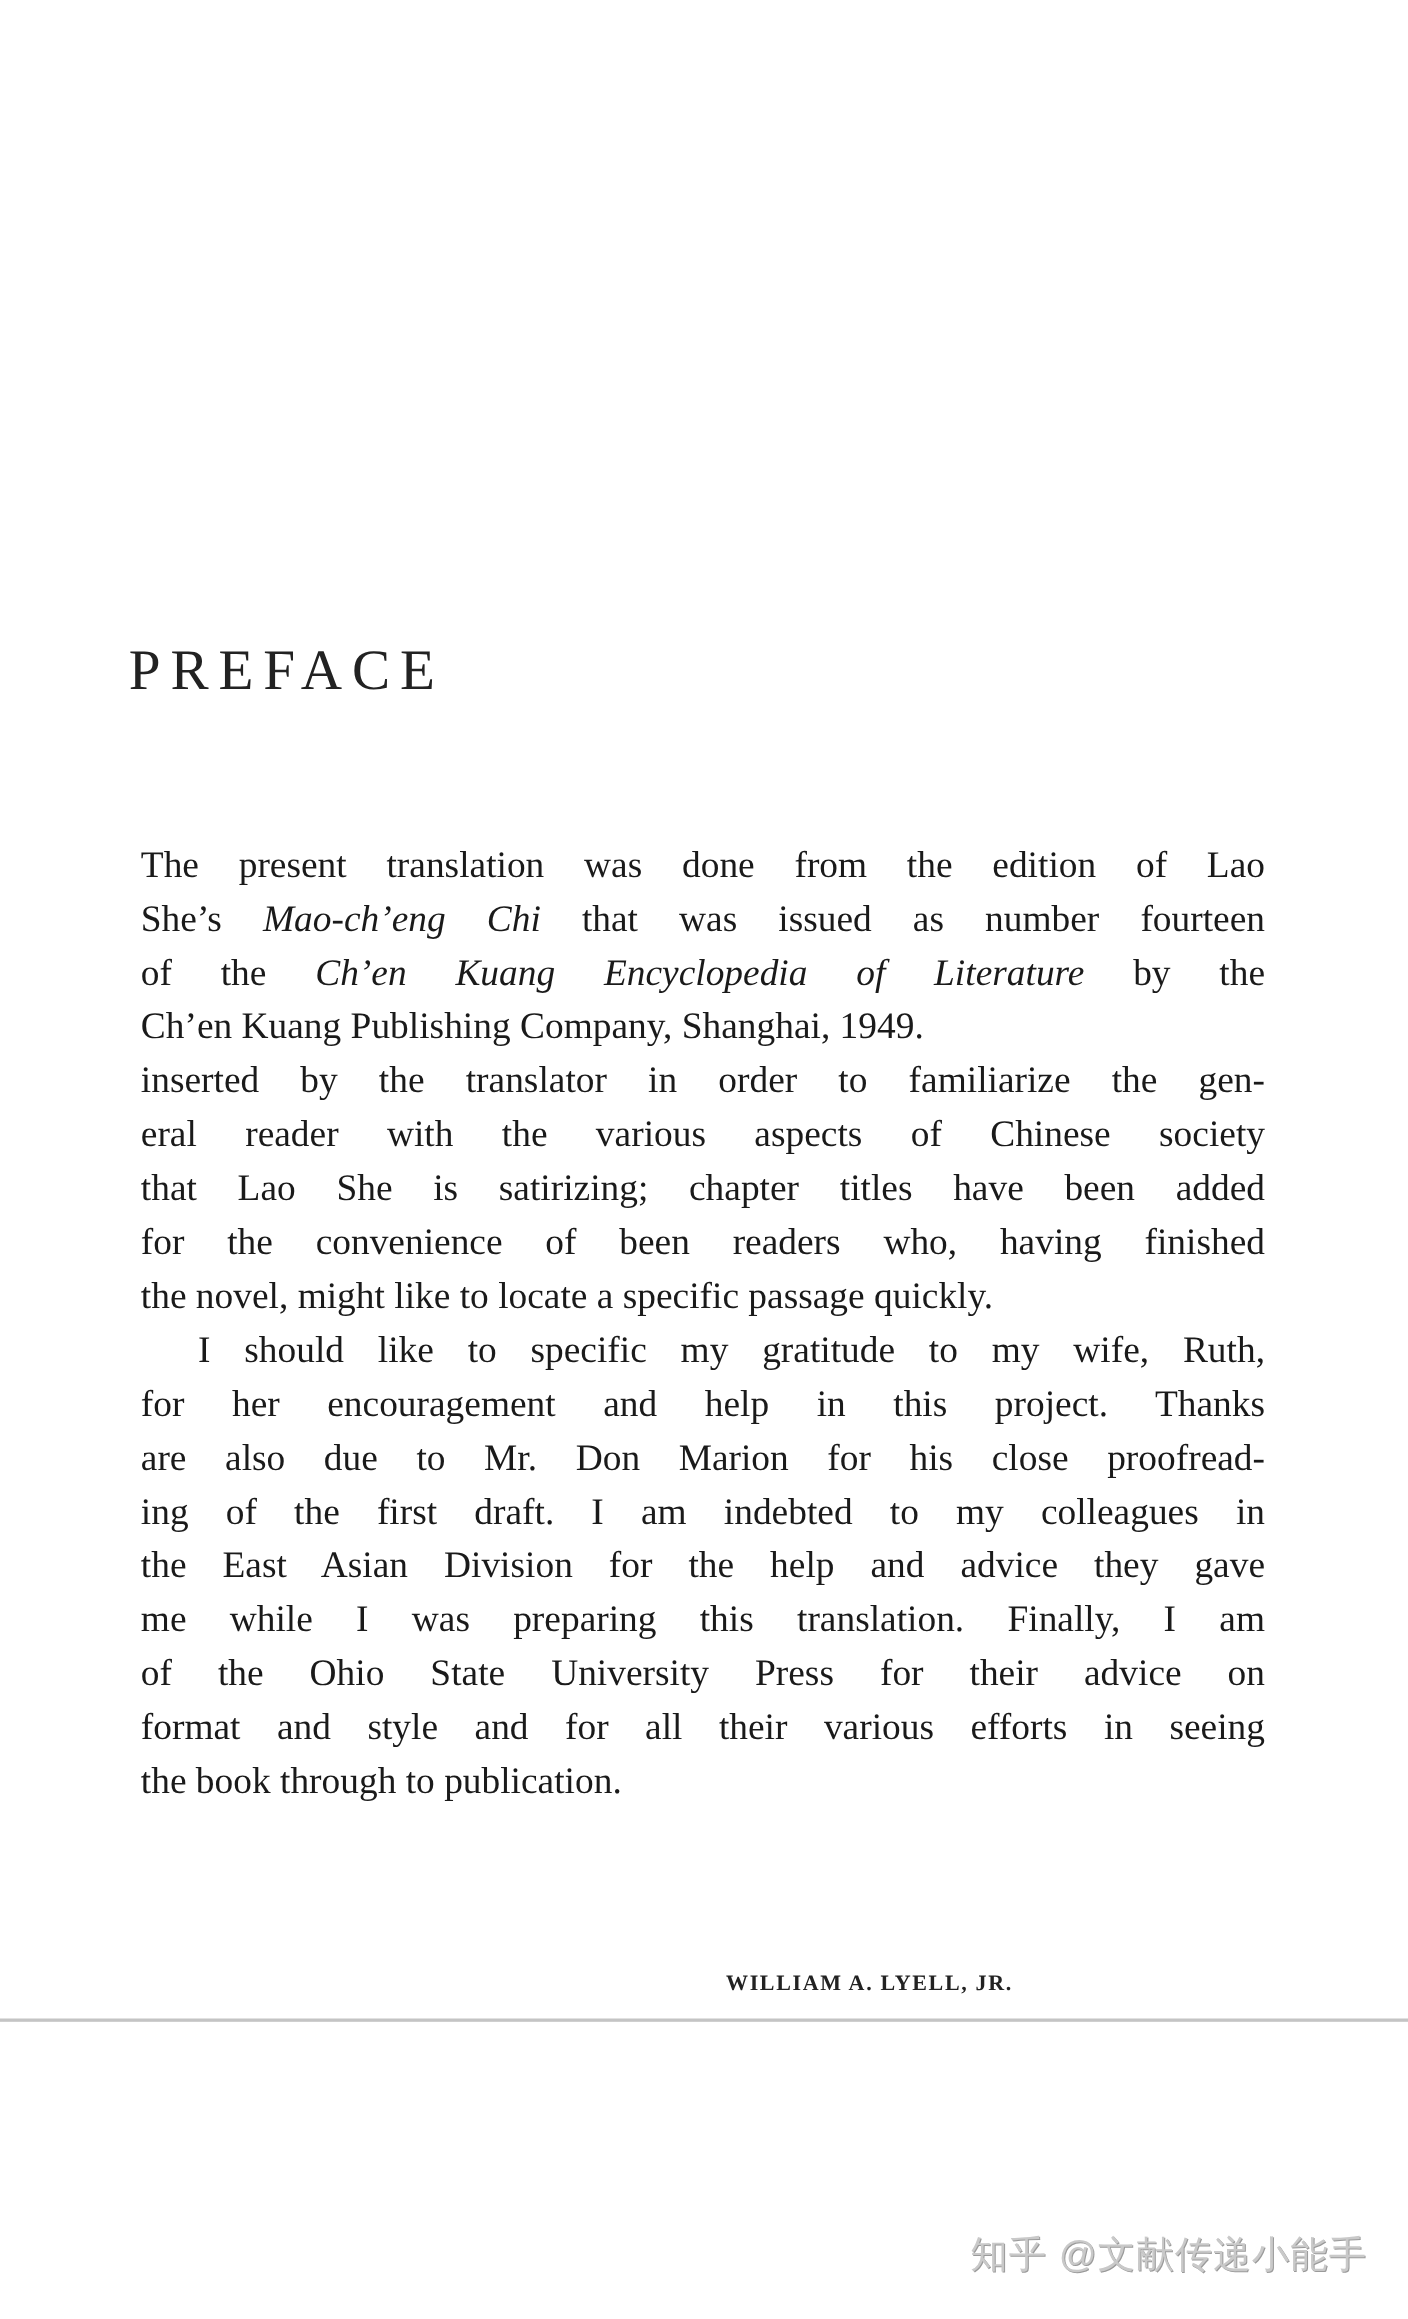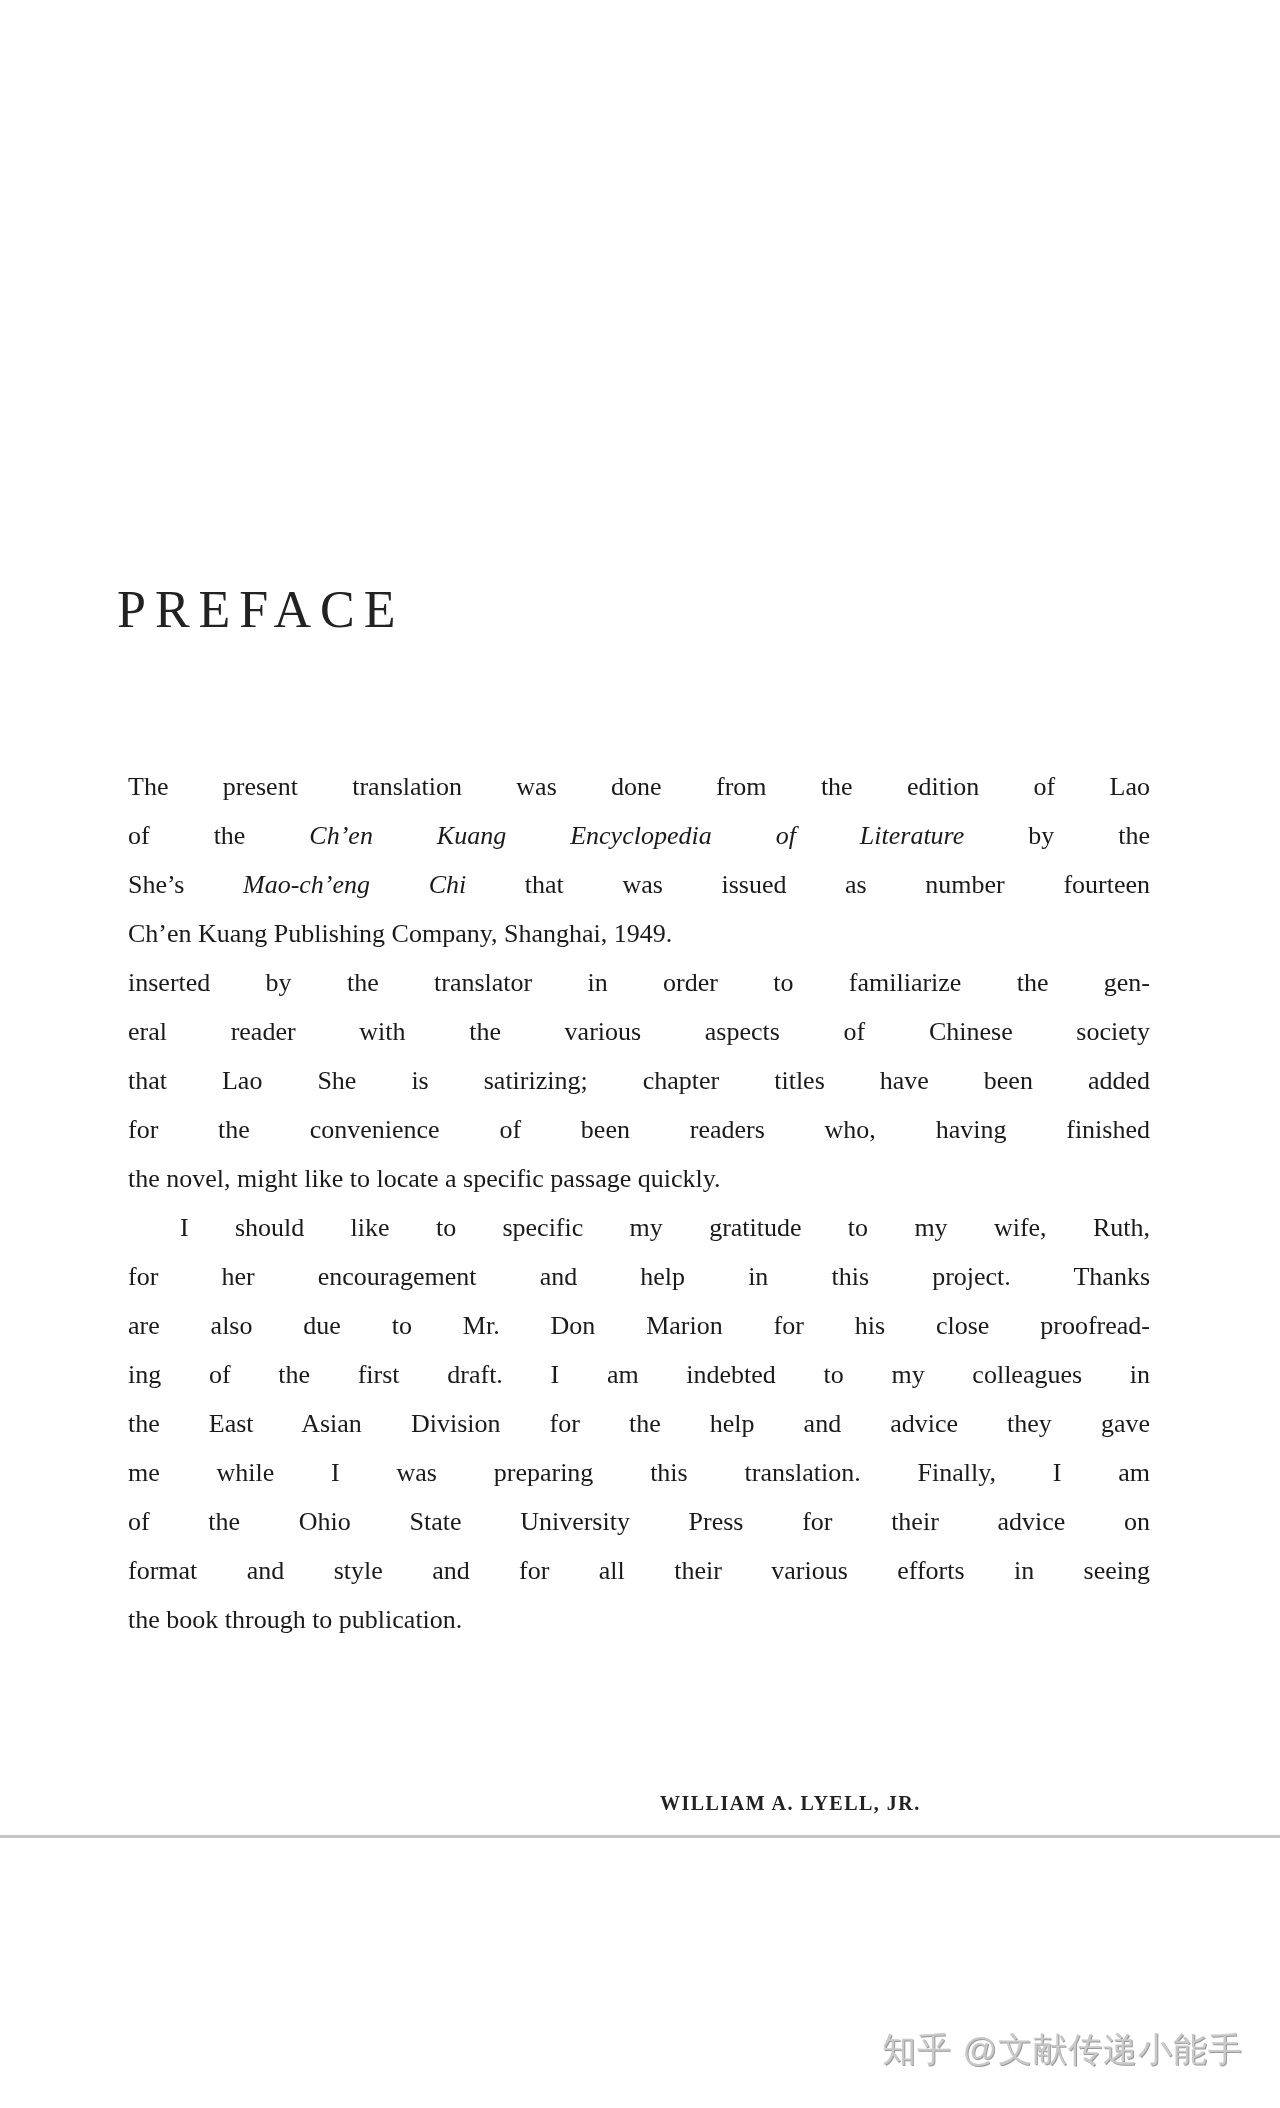--- a/index.html
+++ b/index.html
@@ -8,21 +8,21 @@
     font-family: "DejaVu Serif", "Liberation Serif", serif; color: #1c1c1c;
   }
   .page { position: absolute; left: 0; top: 0; width: 1280px; height: 1838px; }
   .title {
     position: absolute; left: 117px; top: 580px;
     font-family: "Liberation Serif", serif; font-size: 52px; letter-spacing: 9px;
     color: #222; font-weight: normal;
   }
   .body-text {
     position: absolute; left: 128px; top: 762px; width: 1022px;
-    font-family: "Liberation Serif", serif; font-size: 26px; line-height: 49px;
+    font-family: "Liberation Serif", serif; font-size: 34px; line-height: 49px;
     color: #1a1a1a; text-align: justify; hyphens: manual;
   }
   .line { display: block; white-space: nowrap; text-align-last: justify; text-align: justify; }
   .line.last { text-align-last: left; }
   .line.indent { padding-left: 52px; }
   .italic { font-style: italic; }
   .signature {
     position: absolute; left: 660px; top: 1792px;
     font-family: "Liberation Serif", serif; font-size: 20px; font-weight: bold;
     letter-spacing: 1.5px; color: #222;
@@ -35,22 +35,22 @@
   .bottom-rule { position: absolute; left: 0; bottom: 0; width: 1280px; height: 3px; background: #c4c4c4; }
 </style>
 </head>
 <body>
 
 <div class="page">
   <h1 class="title" style="margin:0">PREFACE</h1>
 
   <div class="body-text" id="body-text">
       <span class="line"><span>The present translation was done from the edition of Lao</span></span>
+      <span class="line"><span>She’s </span><span class="italic">Mao-ch’eng Chi</span><span> that was issued as number fourteen</span></span>
       <span class="line"><span>of the </span><span class="italic">Ch’en Kuang Encyclopedia of Literature</span><span> by the</span></span>
-      <span class="line"><span>She’s </span><span class="italic">Mao-ch’eng Chi</span><span> that was issued as number fourteen</span></span>
       <span class="line last"><span>Ch’en Kuang Publishing Company, Shanghai, 1949.</span></span>
       <span class="line"><span>inserted by the translator in order to familiarize the gen-</span></span>
       <span class="line"><span>eral reader with the various aspects of Chinese society</span></span>
       <span class="line"><span>that Lao She is satirizing; chapter titles have been added</span></span>
       <span class="line"><span>for the convenience of been readers who, having finished</span></span>
       <span class="line last"><span>the novel, might like to locate a specific passage quickly.</span></span>
       <span class="line indent"><span>I should like to specific my gratitude to my wife, Ruth,</span></span>
       <span class="line"><span>for her encouragement and help in this project. Thanks</span></span>
       <span class="line"><span>are also due to Mr. Don Marion for his close proofread-</span></span>
       <span class="line"><span>ing of the first draft. I am indebted to my colleagues in</span></span>

